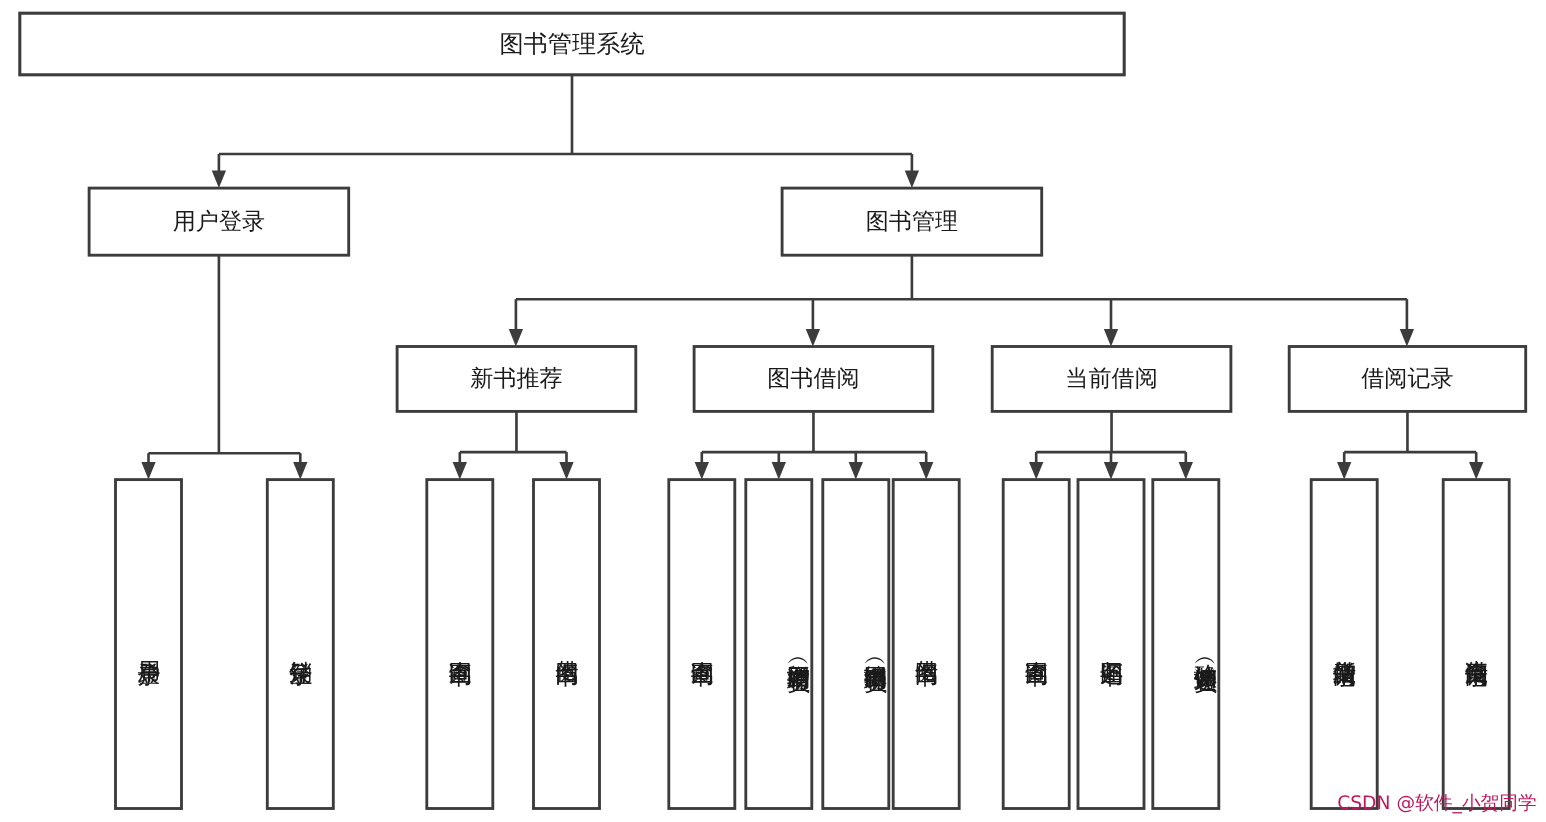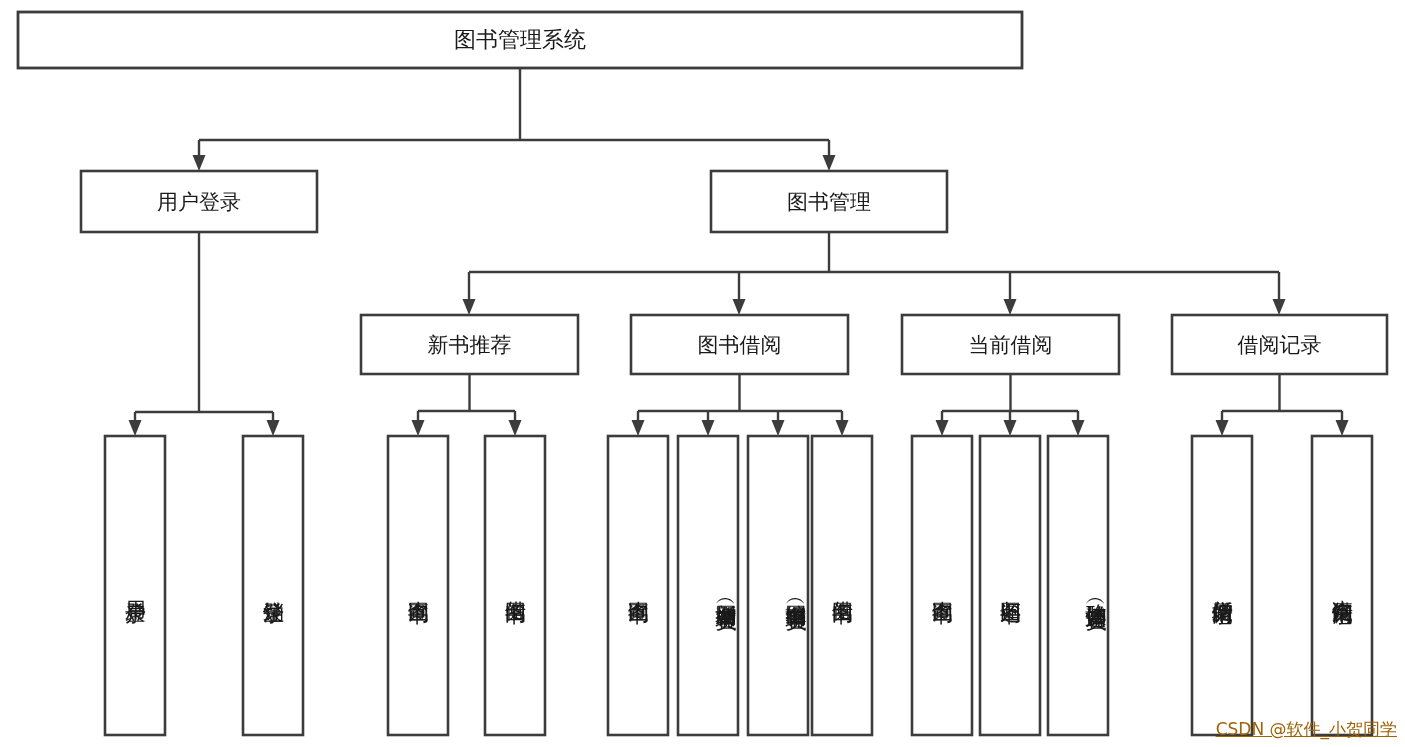--- a/index.html
+++ b/index.html
@@ -80,24 +80,23 @@
   }
   .vlabel.center {
     align-items: center;
   }
   .watermark {
     position: absolute;
     right: 8px;
     bottom: 6px;
     font-family: "DejaVu Sans", "Liberation Sans", sans-serif;
     font-size: 17px;
-    color: #a16207;
+    color: #be185d;
     white-space: nowrap;
     user-select: none;
-    text-decoration: underline;
   }
 </style>
 </head>
 <body>
 
 <div id="diagram-root">
 
   <svg class="flow" viewBox="0 0 1405 747">
     <defs>
       <marker id="arrow" markerWidth="12" markerHeight="14" refX="1" refY="7" orient="auto" markerUnits="userSpaceOnUse">

